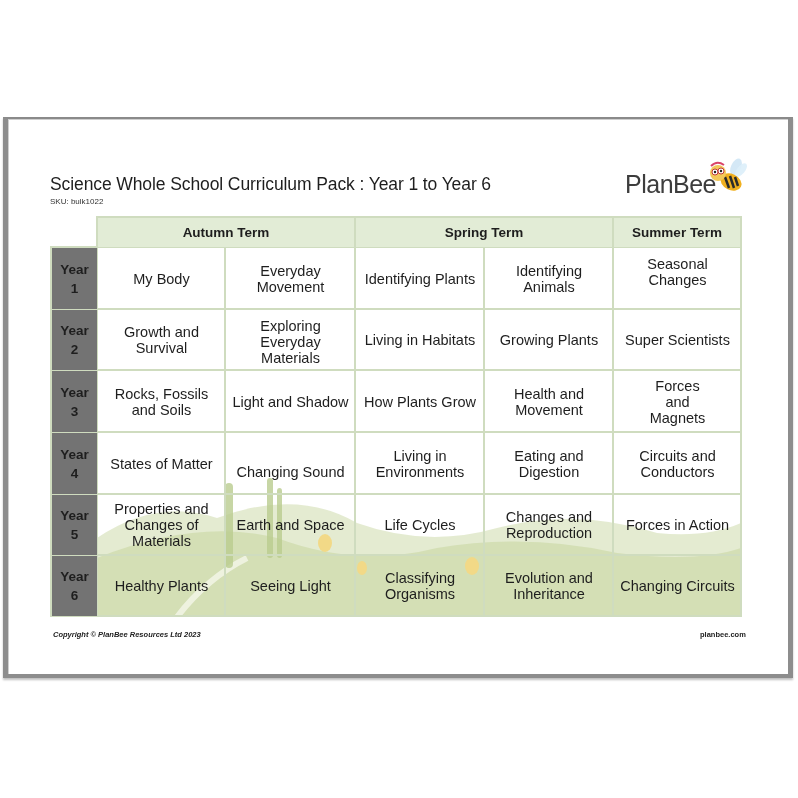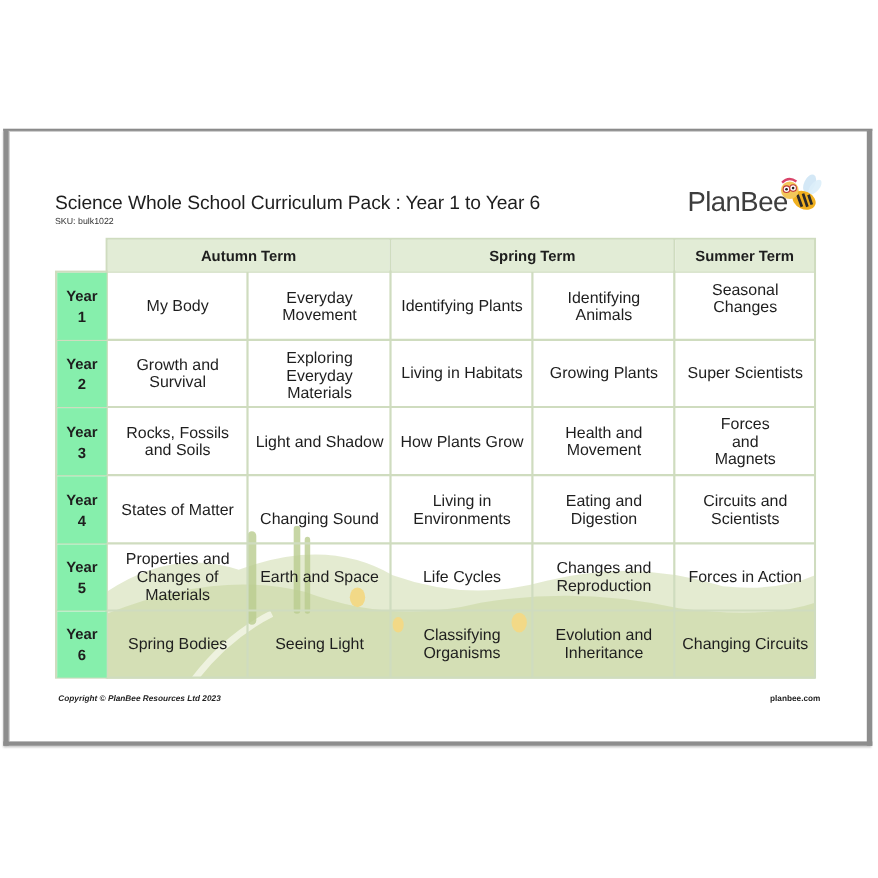--- a/index.html
+++ b/index.html
@@ -13,21 +13,21 @@
   .sku { position:absolute; left:50px; top:197px; font-size:8px; color:#333; }
   .logo { position:absolute; left:625px; top:170px; font-size:25px; color:#3d3d3d; letter-spacing:-0.5px; }
   .bee { position:absolute; left:703px; top:158px; width:44px; height:36px; }
 
   .landscape { position:absolute; left:97px; top:478px; width:644px; height:139px; }
 
   .grid { position:absolute; left:50px; top:216px; }
   .cell { position:absolute; box-sizing:border-box; display:flex; align-items:center; justify-content:center;
           text-align:center; font-size:14.5px; line-height:16px; color:#1e1e1e; }
   .hcell { background:#e2ecd6; font-weight:bold; font-size:13.5px; color:#1e1e1e; }
-  .ycell { background:#86efac; font-weight:bold; font-size:13.5px; line-height:19px; flex-direction:column; }
+  .ycell { background:#737373; font-weight:bold; font-size:13.5px; line-height:19px; flex-direction:column; }
   .lines { position:absolute; left:0; top:0; }
   .footer-left { position:absolute; left:53px; top:630px; font-size:7.5px; font-weight:bold; color:#222; font-style:italic; }
   .footer-right { position:absolute; left:700px; top:630px; font-size:7.5px; font-weight:bold; color:#222; }
 </style>
 </head>
 <body>
 
 <div class="sheet"></div>
 
 <div class="title">Science Whole School Curriculum Pack : Year 1 to Year 6</div>
@@ -112,37 +112,37 @@
   <div class="cell" style="left:564px;top:155px;width:127px;height:61px;padding:0 28px;">Forces and Magnets</div>
 
   <div class="cell ycell" style="left:2px;top:217px;width:45px;height:61px;">
       <span>Year</span>
       <span>4</span>
     </div>
   <div class="cell" style="left:48px;top:217px;width:127px;height:61px;">States of Matter</div>
   <div class="cell" style="left:176px;top:217px;width:129px;height:77px;">Changing Sound</div>
   <div class="cell" style="left:306px;top:217px;width:128px;height:61px;padding:0 16px;">Living in Environments</div>
   <div class="cell" style="left:435px;top:217px;width:128px;height:61px;padding:0 24px;">Eating and Digestion</div>
-  <div class="cell" style="left:564px;top:217px;width:127px;height:61px;padding:0 20px;">Circuits and Scientists</div>
+  <div class="cell" style="left:564px;top:217px;width:127px;height:61px;padding:0 20px;">Circuits and Conductors</div>
 
   <div class="cell ycell" style="left:2px;top:279px;width:45px;height:60px;">
       <span>Year</span>
       <span>5</span>
     </div>
   <div class="cell" style="left:48px;top:279px;width:127px;height:60px;padding:0 10px;">Properties and Changes of Materials</div>
   <div class="cell" style="left:176px;top:279px;width:129px;height:60px;">Earth and Space</div>
   <div class="cell" style="left:306px;top:279px;width:128px;height:60px;">Life Cycles</div>
   <div class="cell" style="left:435px;top:279px;width:128px;height:60px;padding:0 14px;">Changes and Reproduction</div>
   <div class="cell" style="left:564px;top:279px;width:127px;height:60px;">Forces in Action</div>
 
   <div class="cell ycell" style="left:2px;top:340px;width:45px;height:60px;">
       <span>Year</span>
       <span>6</span>
     </div>
-  <div class="cell" style="left:48px;top:340px;width:127px;height:60px;">Spring Bodies</div>
+  <div class="cell" style="left:48px;top:340px;width:127px;height:60px;">Healthy Plants</div>
   <div class="cell" style="left:176px;top:340px;width:129px;height:60px;">Seeing Light</div>
   <div class="cell" style="left:306px;top:340px;width:128px;height:60px;padding:0 24px;">Classifying Organisms</div>
   <div class="cell" style="left:435px;top:340px;width:128px;height:60px;padding:0 12px;">Evolution and Inheritance</div>
   <div class="cell" style="left:564px;top:340px;width:127px;height:60px;">Changing Circuits</div>
 </div>
 
 <div class="footer-left">Copyright © PlanBee Resources Ltd 2023</div>
 <div class="footer-right">planbee.com</div>
 
 </body></html>

